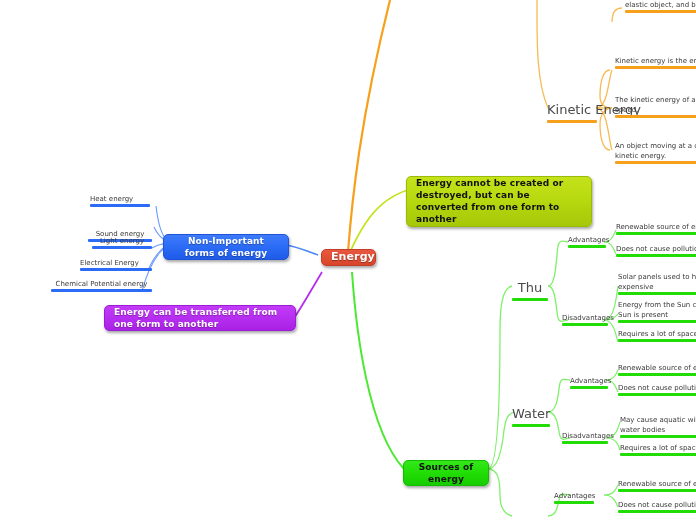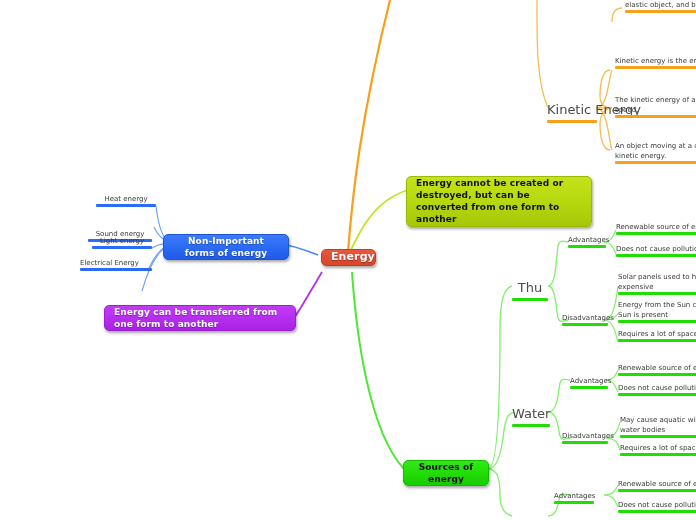--- a/index.html
+++ b/index.html
@@ -147,34 +147,38 @@
   </div>
 
   <div class="node purple" style="left:104px;top:305px;width:192px;">
     <span>Energy can be transferred from one form to another</span>
   </div>
 
   <div class="node blue" style="left:163px;top:234px;width:126px;text-align:center;">
     <span>Non-Important forms of energy</span>
   </div>
 
-  <div class="leaf blue" style="left:94px;top:194px;width:62px;text-align:center;">
+  <div class="leaf blue" style="left:88px;top:194px;width:62px;text-align:left;">
     <span class="txt">Heat energy</span>
     <span class="bar"></span>
   </div>
   <div class="leaf blue" style="left:86px;top:229px;width:66px;text-align:center;">
     <span class="txt">Sound energy</span>
     <span class="bar"></span>
   </div>
   <div class="leaf blue" style="left:90px;top:236px;width:62px;text-align:center;">
     <span class="txt">Light energy</span>
     <span class="bar"></span>
   </div>
   <div class="leaf blue" style="left:78px;top:258px;width:74px;text-align:left;">
     <span class="txt">Electrical Energy</span>
+    <span class="bar"></span>
+  </div>
+  <div class="leaf blue" style="left:49px;top:279px;width:103px;text-align:center;">
+    <span class="txt">Chemical Potential energy</span>
     <span class="bar"></span>
   </div>
 
   <div class="leaf orange mid" style="left:545px;top:101px;width:52px;text-align:center;">
     <span class="txt">Kinetic Energy</span>
     <span class="bar"></span>
   </div>
 
   <div class="leaf orange wrap" style="left:613px;top:56px;width:120px;">
     <span class="txt">Kinetic energy is the energy</span>

